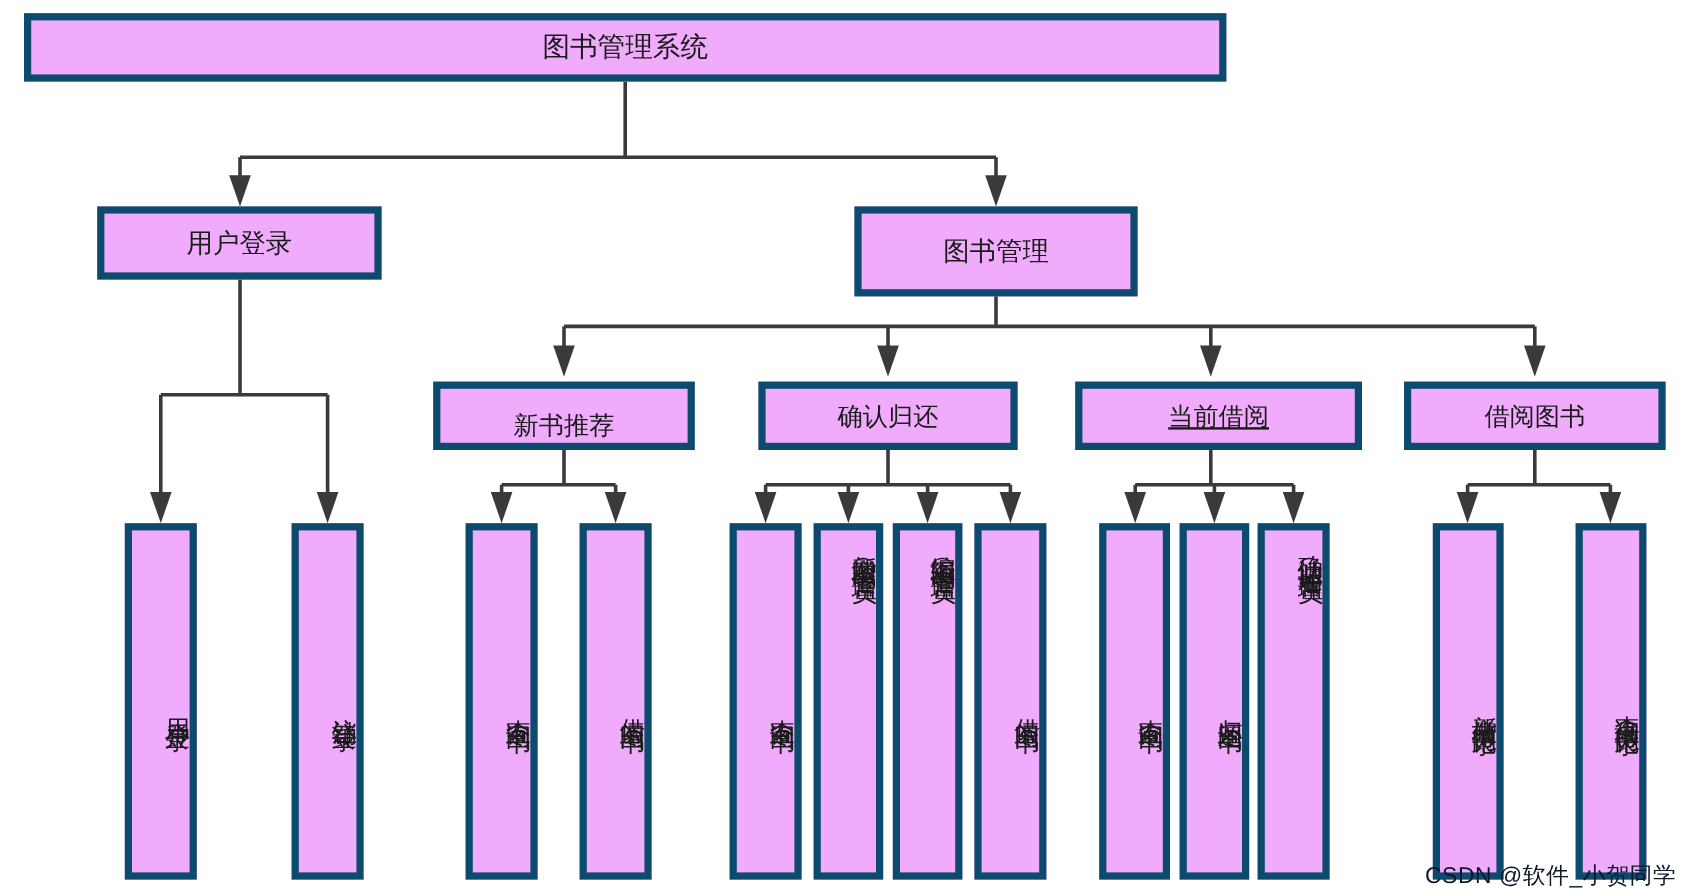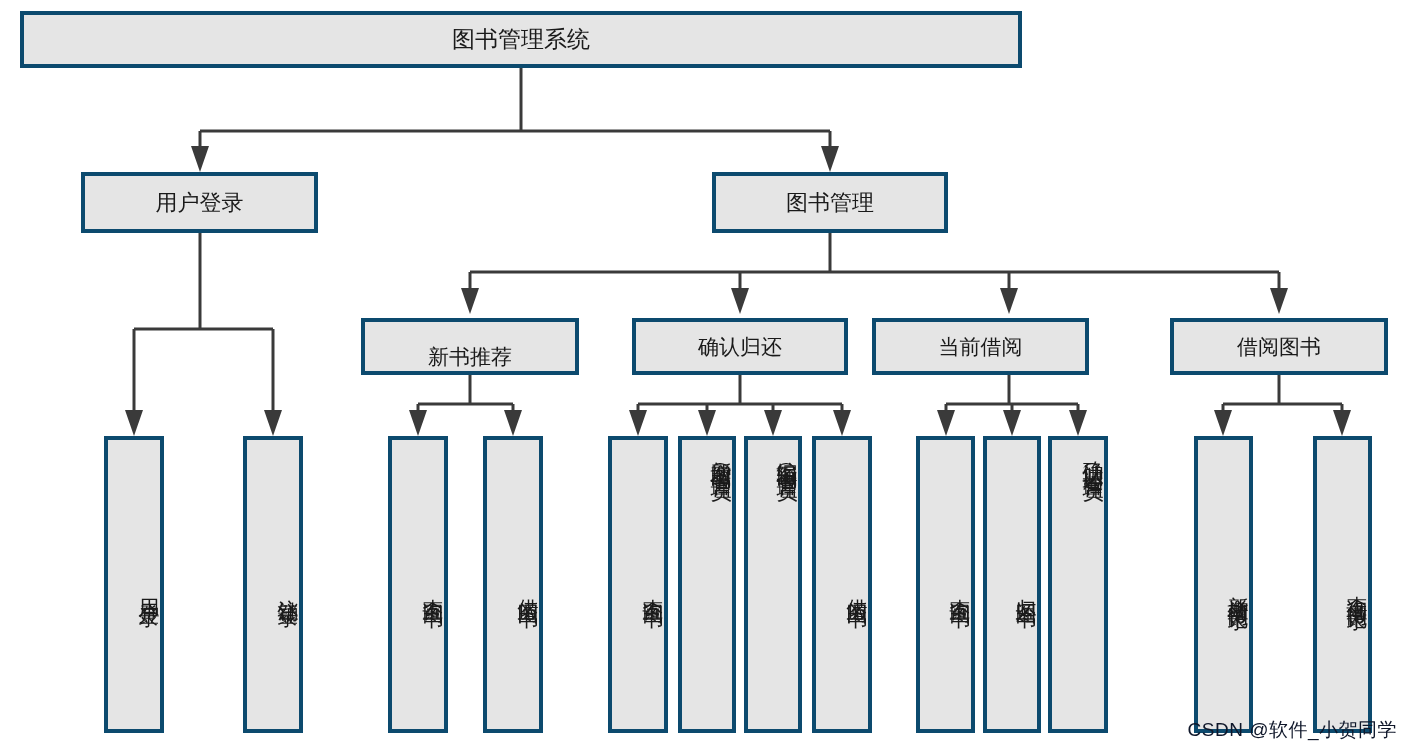--- a/index.html
+++ b/index.html
@@ -21,22 +21,22 @@
     position: absolute;
     left: 0;
     top: 0;
     width: 1405px;
     height: 747px;
     pointer-events: none;
   }
   .node {
     position: absolute;
     box-sizing: border-box;
-    border: 4px solid #0c4a6e;
-    background: #e5e5e5;
+    border: 6px solid #0c4a6e;
+    background: #f0abfc;
     display: flex;
     align-items: center;
     justify-content: center;
     color: #1a1a1a;
     text-align: center;
   }
   .node.level0 {
     font-size: 23px;
   }
   .node.level1 {
@@ -152,33 +152,33 @@
   </svg>
 
   <div class="node level0" style="left:20px; top:11px; width:1002px; height:57px;">
     <span class="lbl">图书管理系统</span>
   </div>
 
   <div class="node level1" style="left:81px; top:172px; width:237px; height:61px;">
     <span class="lbl">用户登录</span>
   </div>
 
-  <div class="node level1" style="left:712px; top:172px; width:236px; height:61px;">
+  <div class="node level1" style="left:712px; top:172px; width:236px; height:75px;">
     <span class="lbl">图书管理</span>
   </div>
 
   <div class="node level2" style="left:361px; top:318px; width:218px; height:57px;align-items:flex-end;">
     <span class="lbl">新书推荐</span>
   </div>
 
   <div class="node level2" style="left:632px; top:318px; width:216px; height:57px;">
     <span class="lbl">确认归还</span>
   </div>
 
-  <div class="node level2" style="left:872px; top:318px; width:217px; height:57px;">
+  <div class="node level2" style="left:896px; top:318px; width:239px; height:57px;text-decoration:underline;">
     <span class="lbl">当前借阅</span>
   </div>
 
   <div class="node level2" style="left:1170px; top:318px; width:218px; height:57px;">
     <span class="lbl">借阅图书</span>
   </div>
 
   <div class="node vert level2" style="left:104px; top:436px; width:60px; height:297px;">
     <span class="lbl">用户登录</span>
   </div>

